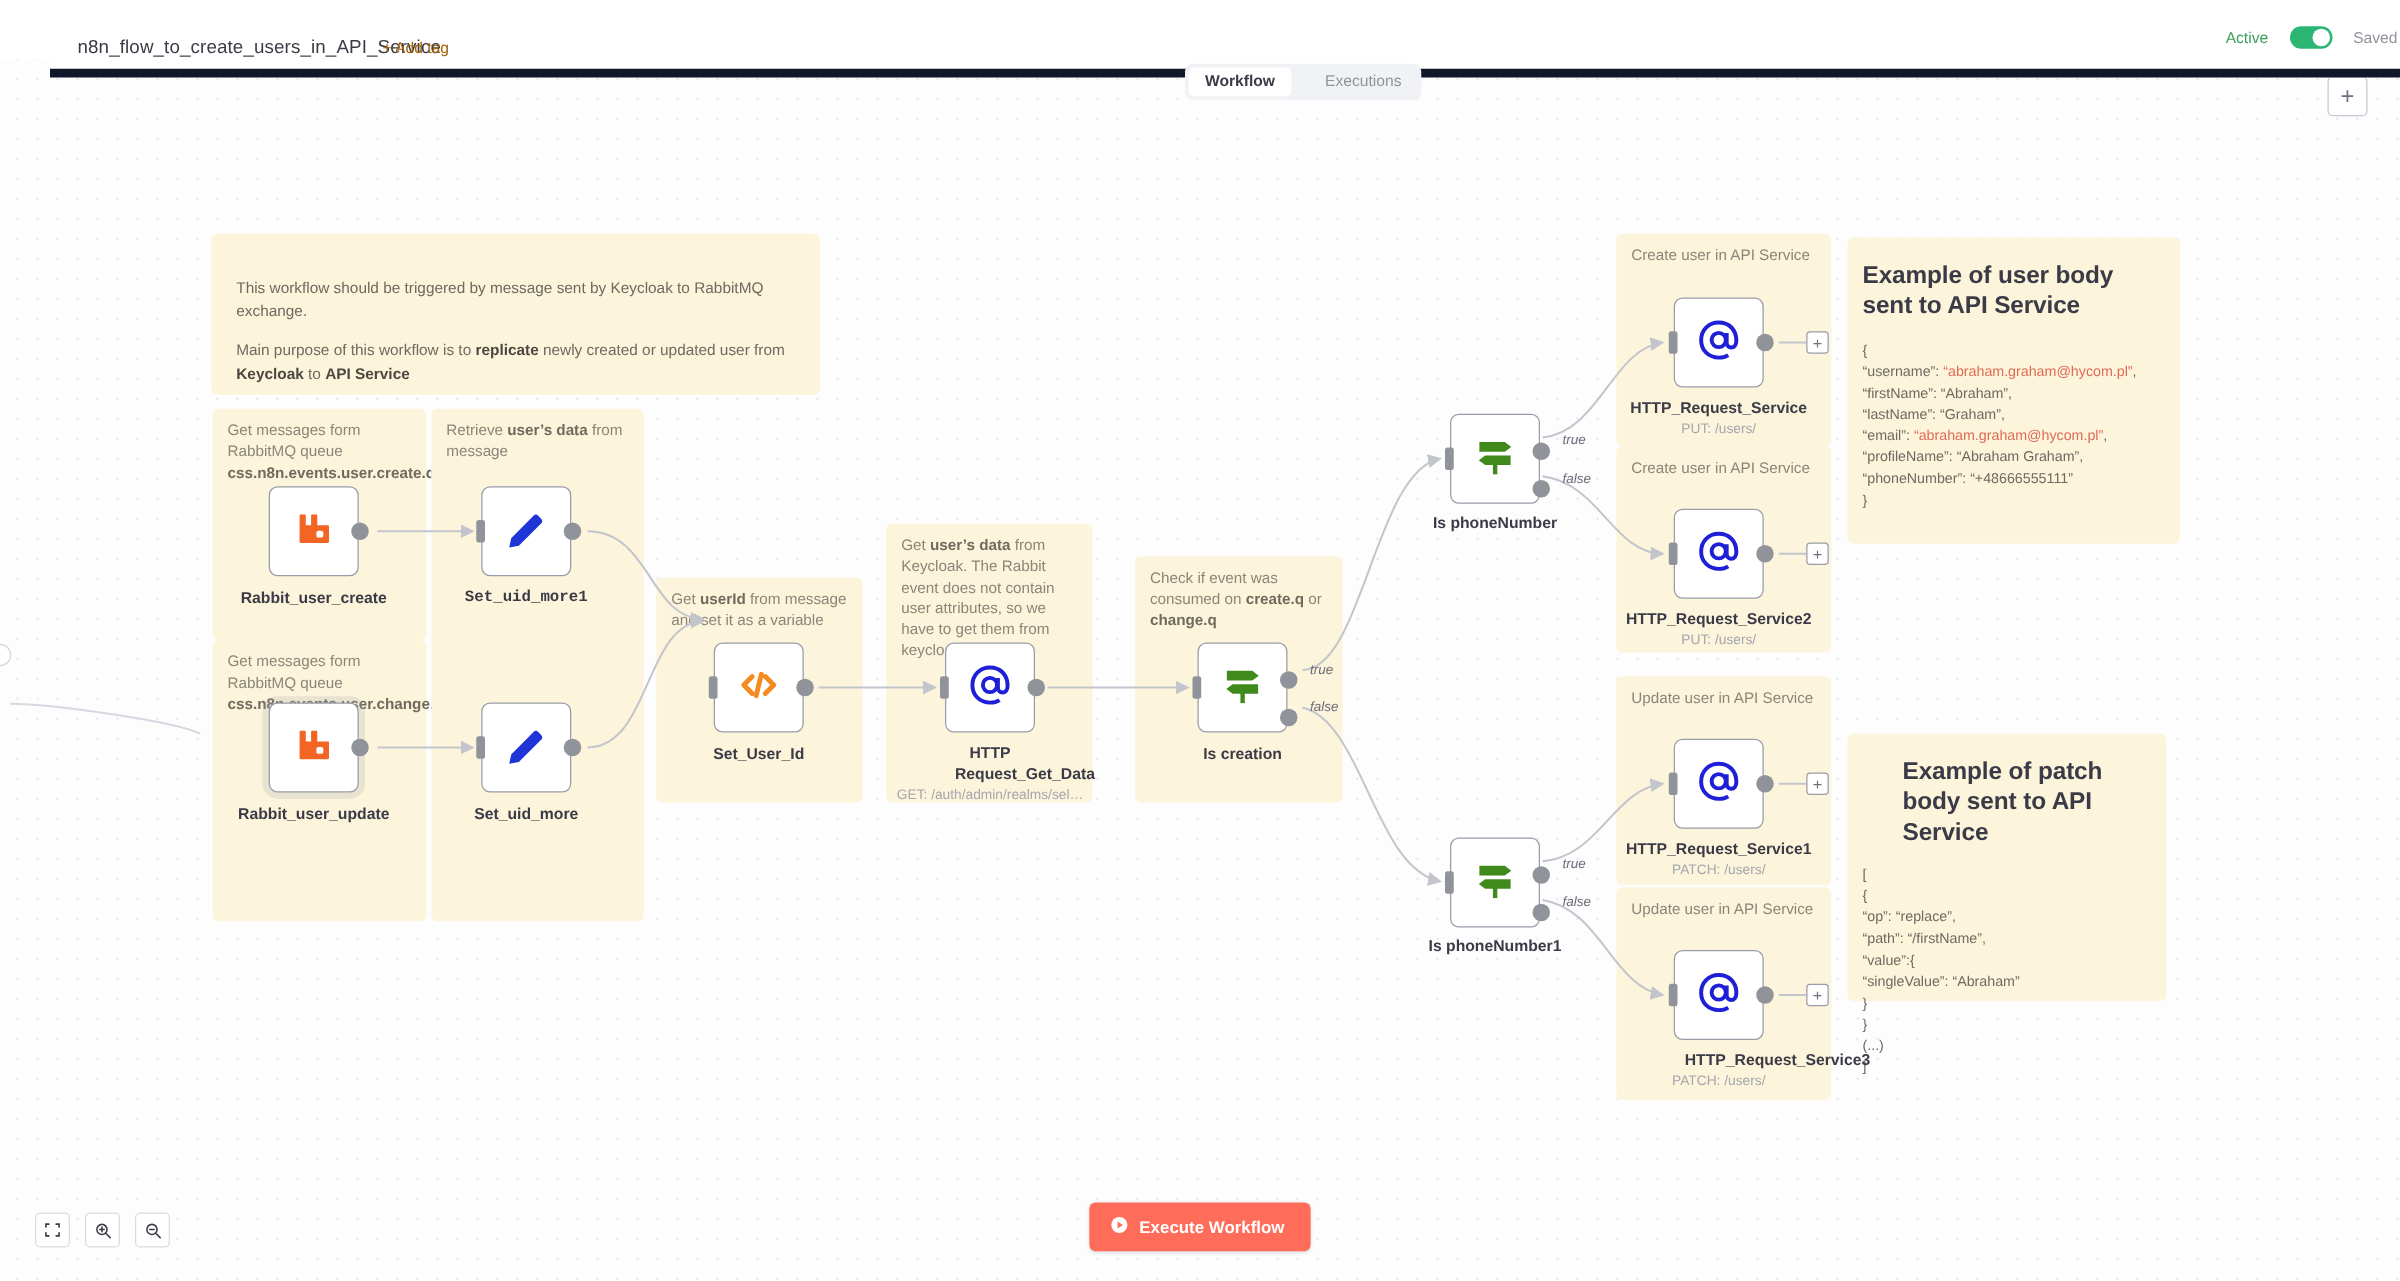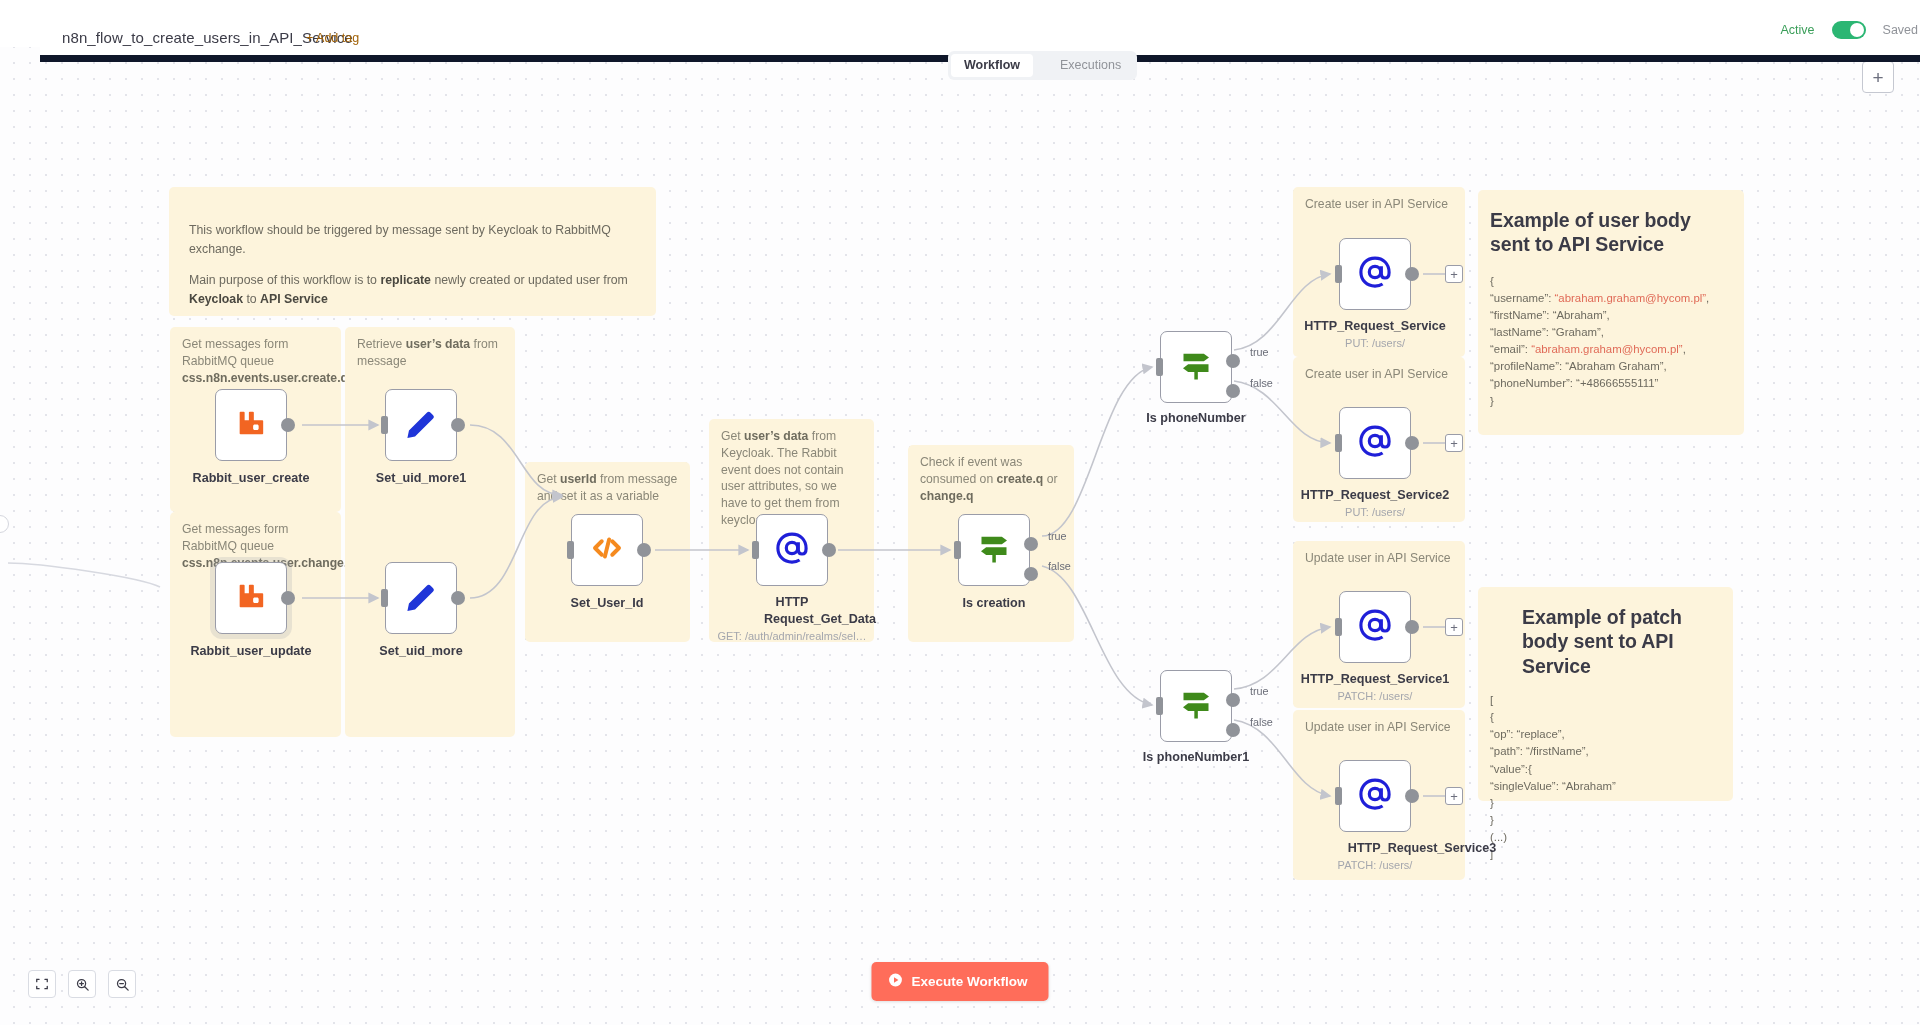--- a/index.html
+++ b/index.html
@@ -132,21 +132,21 @@
     background: #909399;
   }
   .port-out {
     position: absolute; right: -9px; top: 50%; margin-top: -7px;
     width: 14px; height: 14px; border-radius: 50%; background: #909399;
   }
   .port-out.two-a { top: 22px; margin-top: 0; }
   .port-out.two-b { top: 52px; margin-top: 0; }
   .port-lbl {
     position: absolute; font-size: 10.8px; color: #6a6d78;
-    white-space: nowrap; z-index: 12; pointer-events: none;
+    white-space: nowrap; z-index: 12; pointer-events: none; font-style: italic;
   }
 
   .plus-btn {
     position: absolute; width: 18px; height: 18px;
     border: 1px solid #9a9ca8; border-radius: 3px; background: #fff;
     display: flex; align-items: center; justify-content: center;
     font-size: 13px; line-height: 1; color: #6c6f7e; z-index: 12;
     cursor: pointer;
   }
 
@@ -371,21 +371,21 @@
 
   <div class="node" style="left:385px; top:342px;">
     <div class="port-in"></div>
     <span>
       <svg width="34" height="34" viewBox="0 0 24 24">
           <path fill="#1f35d8" d="M3.5 17.3 16.1 4.7a1.9 1.9 0 0 1 2.7 0l1.6 1.6a1.9 1.9 0 0 1 0 2.7L7.8 21.6 2.4 22.6z"></path>
         </svg>
     </span>
     <div class="port-out"></div>
   </div>
-  <div class="node-caption" style="left:421px; top:424px;">Set_uid_more1</div>
+  <div class="node-caption" style="left:421px; top:424px;font-family:Liberation Mono, monospace;">Set_uid_more1</div>
 
   <div class="node" style="left:385px; top:515px;">
     <div class="port-in"></div>
     <span>
       <svg width="34" height="34" viewBox="0 0 24 24">
           <path fill="#1f35d8" d="M3.5 17.3 16.1 4.7a1.9 1.9 0 0 1 2.7 0l1.6 1.6a1.9 1.9 0 0 1 0 2.7L7.8 21.6 2.4 22.6z"></path>
         </svg>
     </span>
     <div class="port-out"></div>
   </div>

